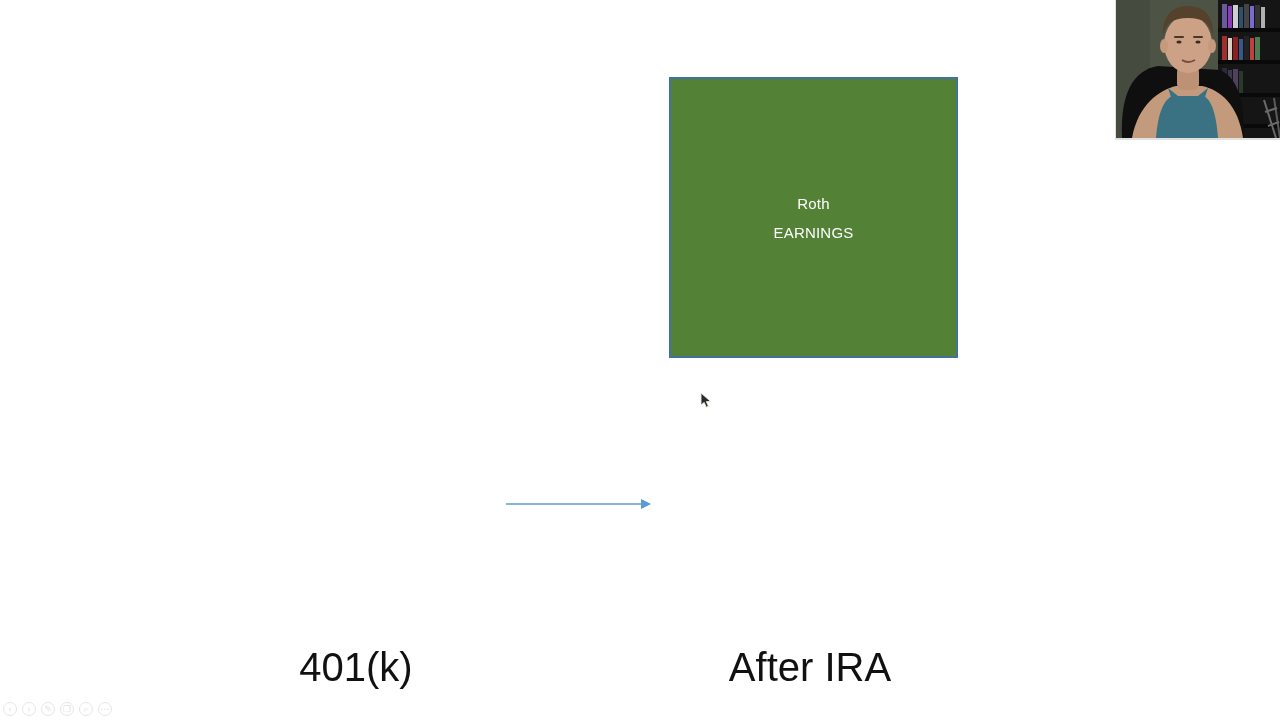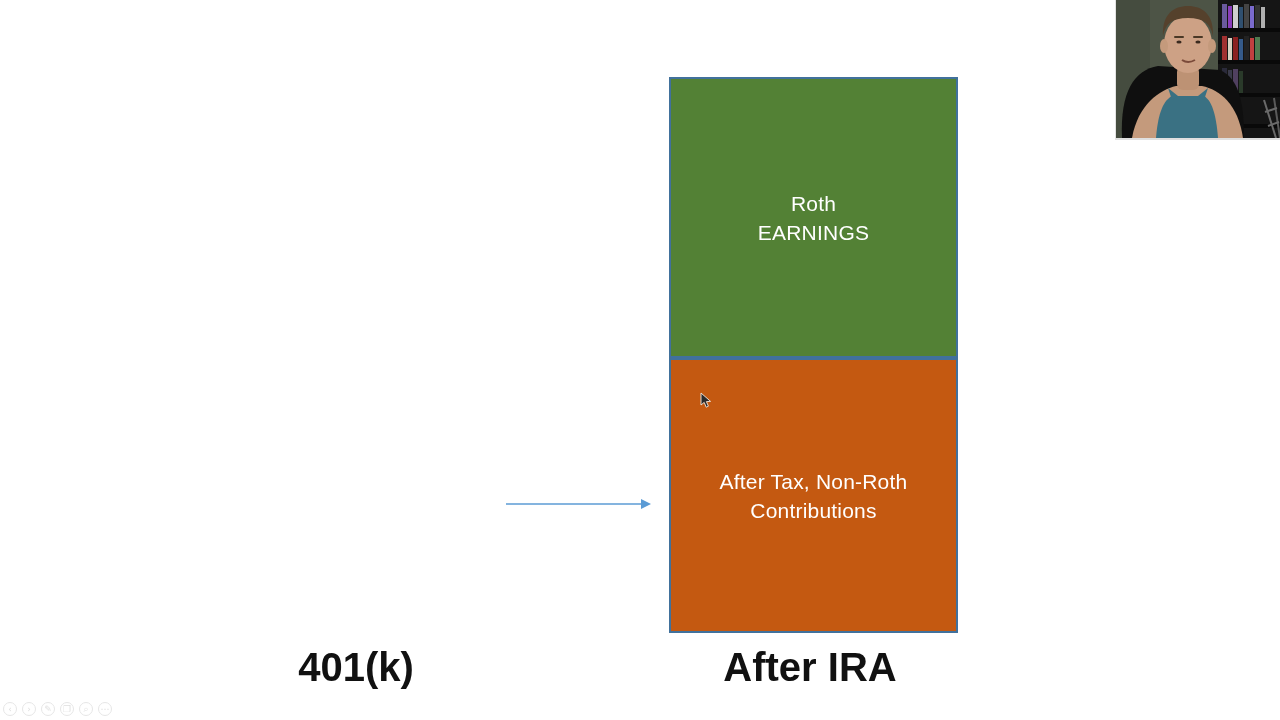--- a/index.html
+++ b/index.html
@@ -9,28 +9,28 @@
   }
   
   .diagram-box{
     position:absolute;left:669px;width:289px;box-sizing:border-box;
     border:2px solid #41719C;display:flex;flex-direction:column;
     align-items:center;justify-content:center;text-align:center;
   }
   .box-green{top:77px;height:281px;background:#538135;}
   .box-orange{top:358px;height:275px;background:#C45911;}
   .diagram-box .line{
-    display:block;color:#ffffff;font-size:21px;line-height:29px;font-weight:400;
+    display:block;color:#ffffff;font-size:15px;line-height:29px;font-weight:400;
     letter-spacing:.2px;
     text-align:right;
   }
   
   .col-label{
     position:absolute;top:643px;width:240px;text-align:center;
-    font-size:40px;line-height:48px;color:#111;font-weight:700;
+    font-size:40px;line-height:48px;color:#111;font-weight:400;
   }
   .col-label.left{left:236px;}
   .col-label.right{left:690px;}
   
   .arrow-wrap{position:absolute;left:500px;top:494px;width:155px;height:20px;}
   
   .cursor-wrap{position:absolute;left:699px;top:392px;width:14px;height:18px;}
   
   .webcam{
     position:absolute;left:1115px;top:0;width:165px;height:138px;
@@ -51,24 +51,20 @@
 </head>
 <body>
 
 <div class="stage">
 
   <div class="diagram-box box-green">
     <span class="line">Roth</span>
     <span class="line">EARNINGS</span>
   </div>
 
-  <div class="diagram-box box-orange">
-    <span class="line">After Tax, Non-Roth</span>
-    <span class="line">Contributions</span>
-  </div>
 
   <div class="arrow-wrap">
     <svg width="155" height="20" viewBox="0 0 155 20">
       <line x1="6" y1="10" x2="141" y2="10" stroke="#5B9BD5" stroke-width="1.6"></line>
       <polygon points="141,5 151,10 141,15" fill="#5B9BD5"></polygon>
     </svg>
   </div>
 
   <div class="col-label left">401(k)</div>
   <div class="col-label right">After IRA</div>

